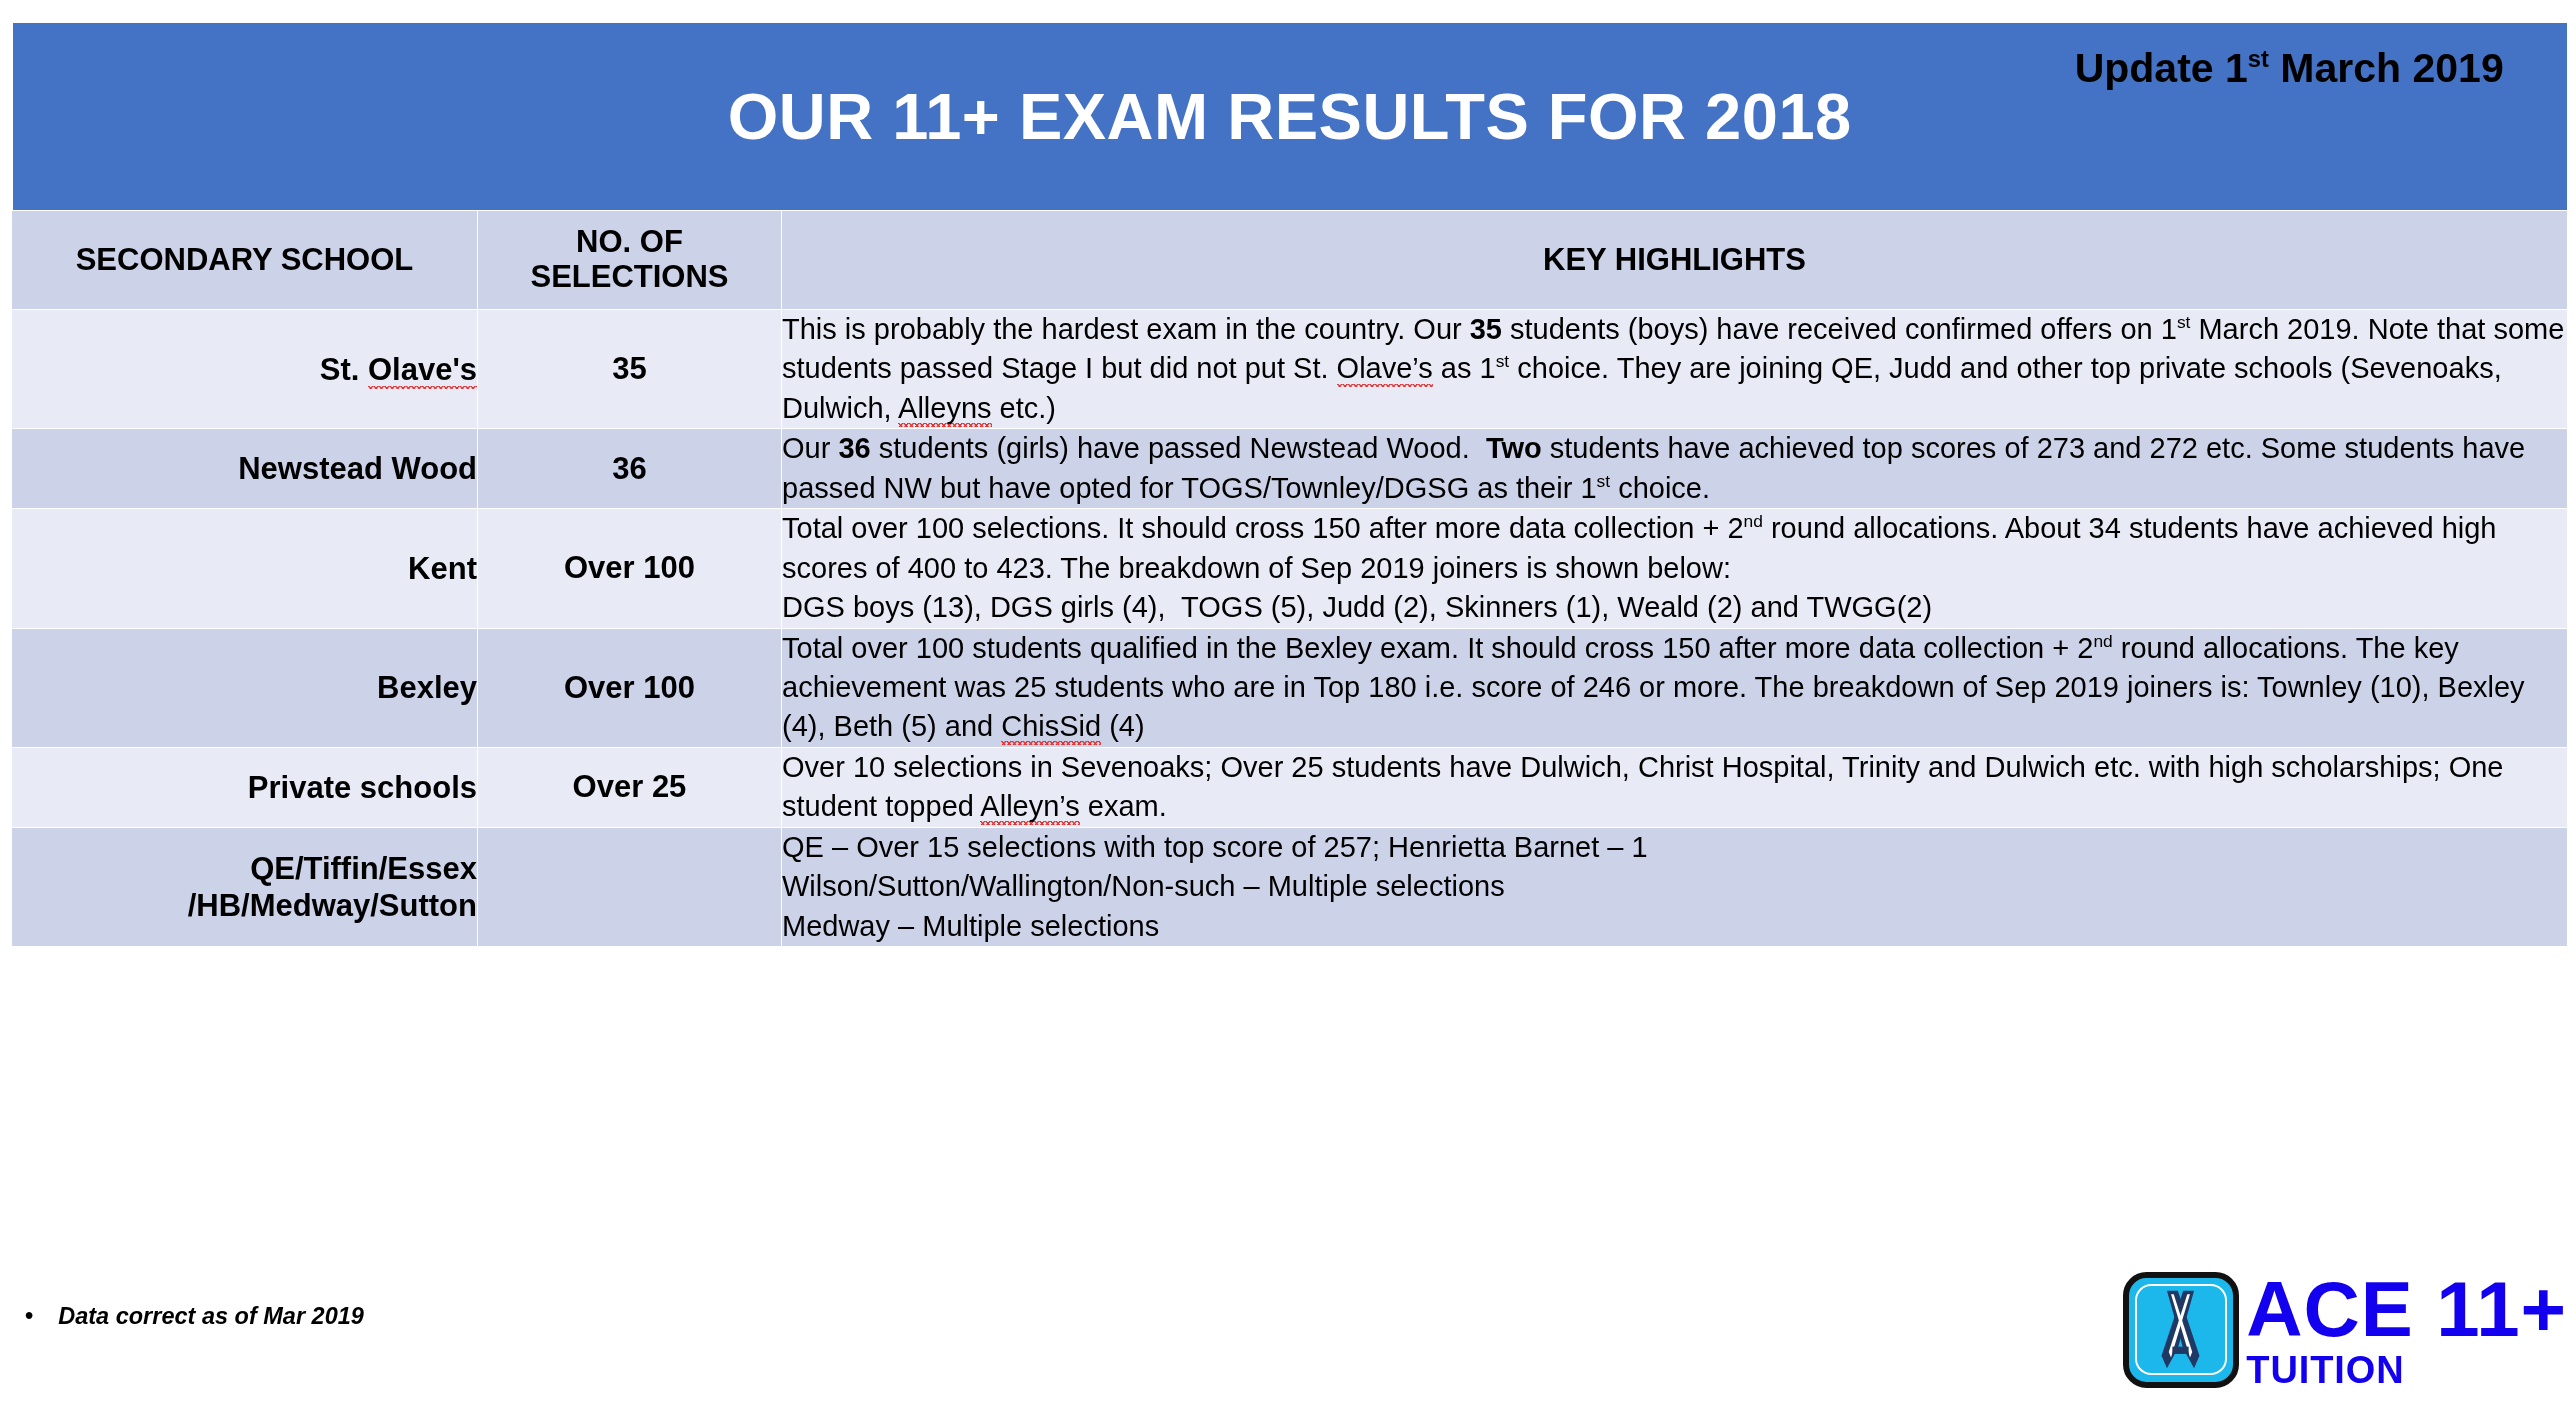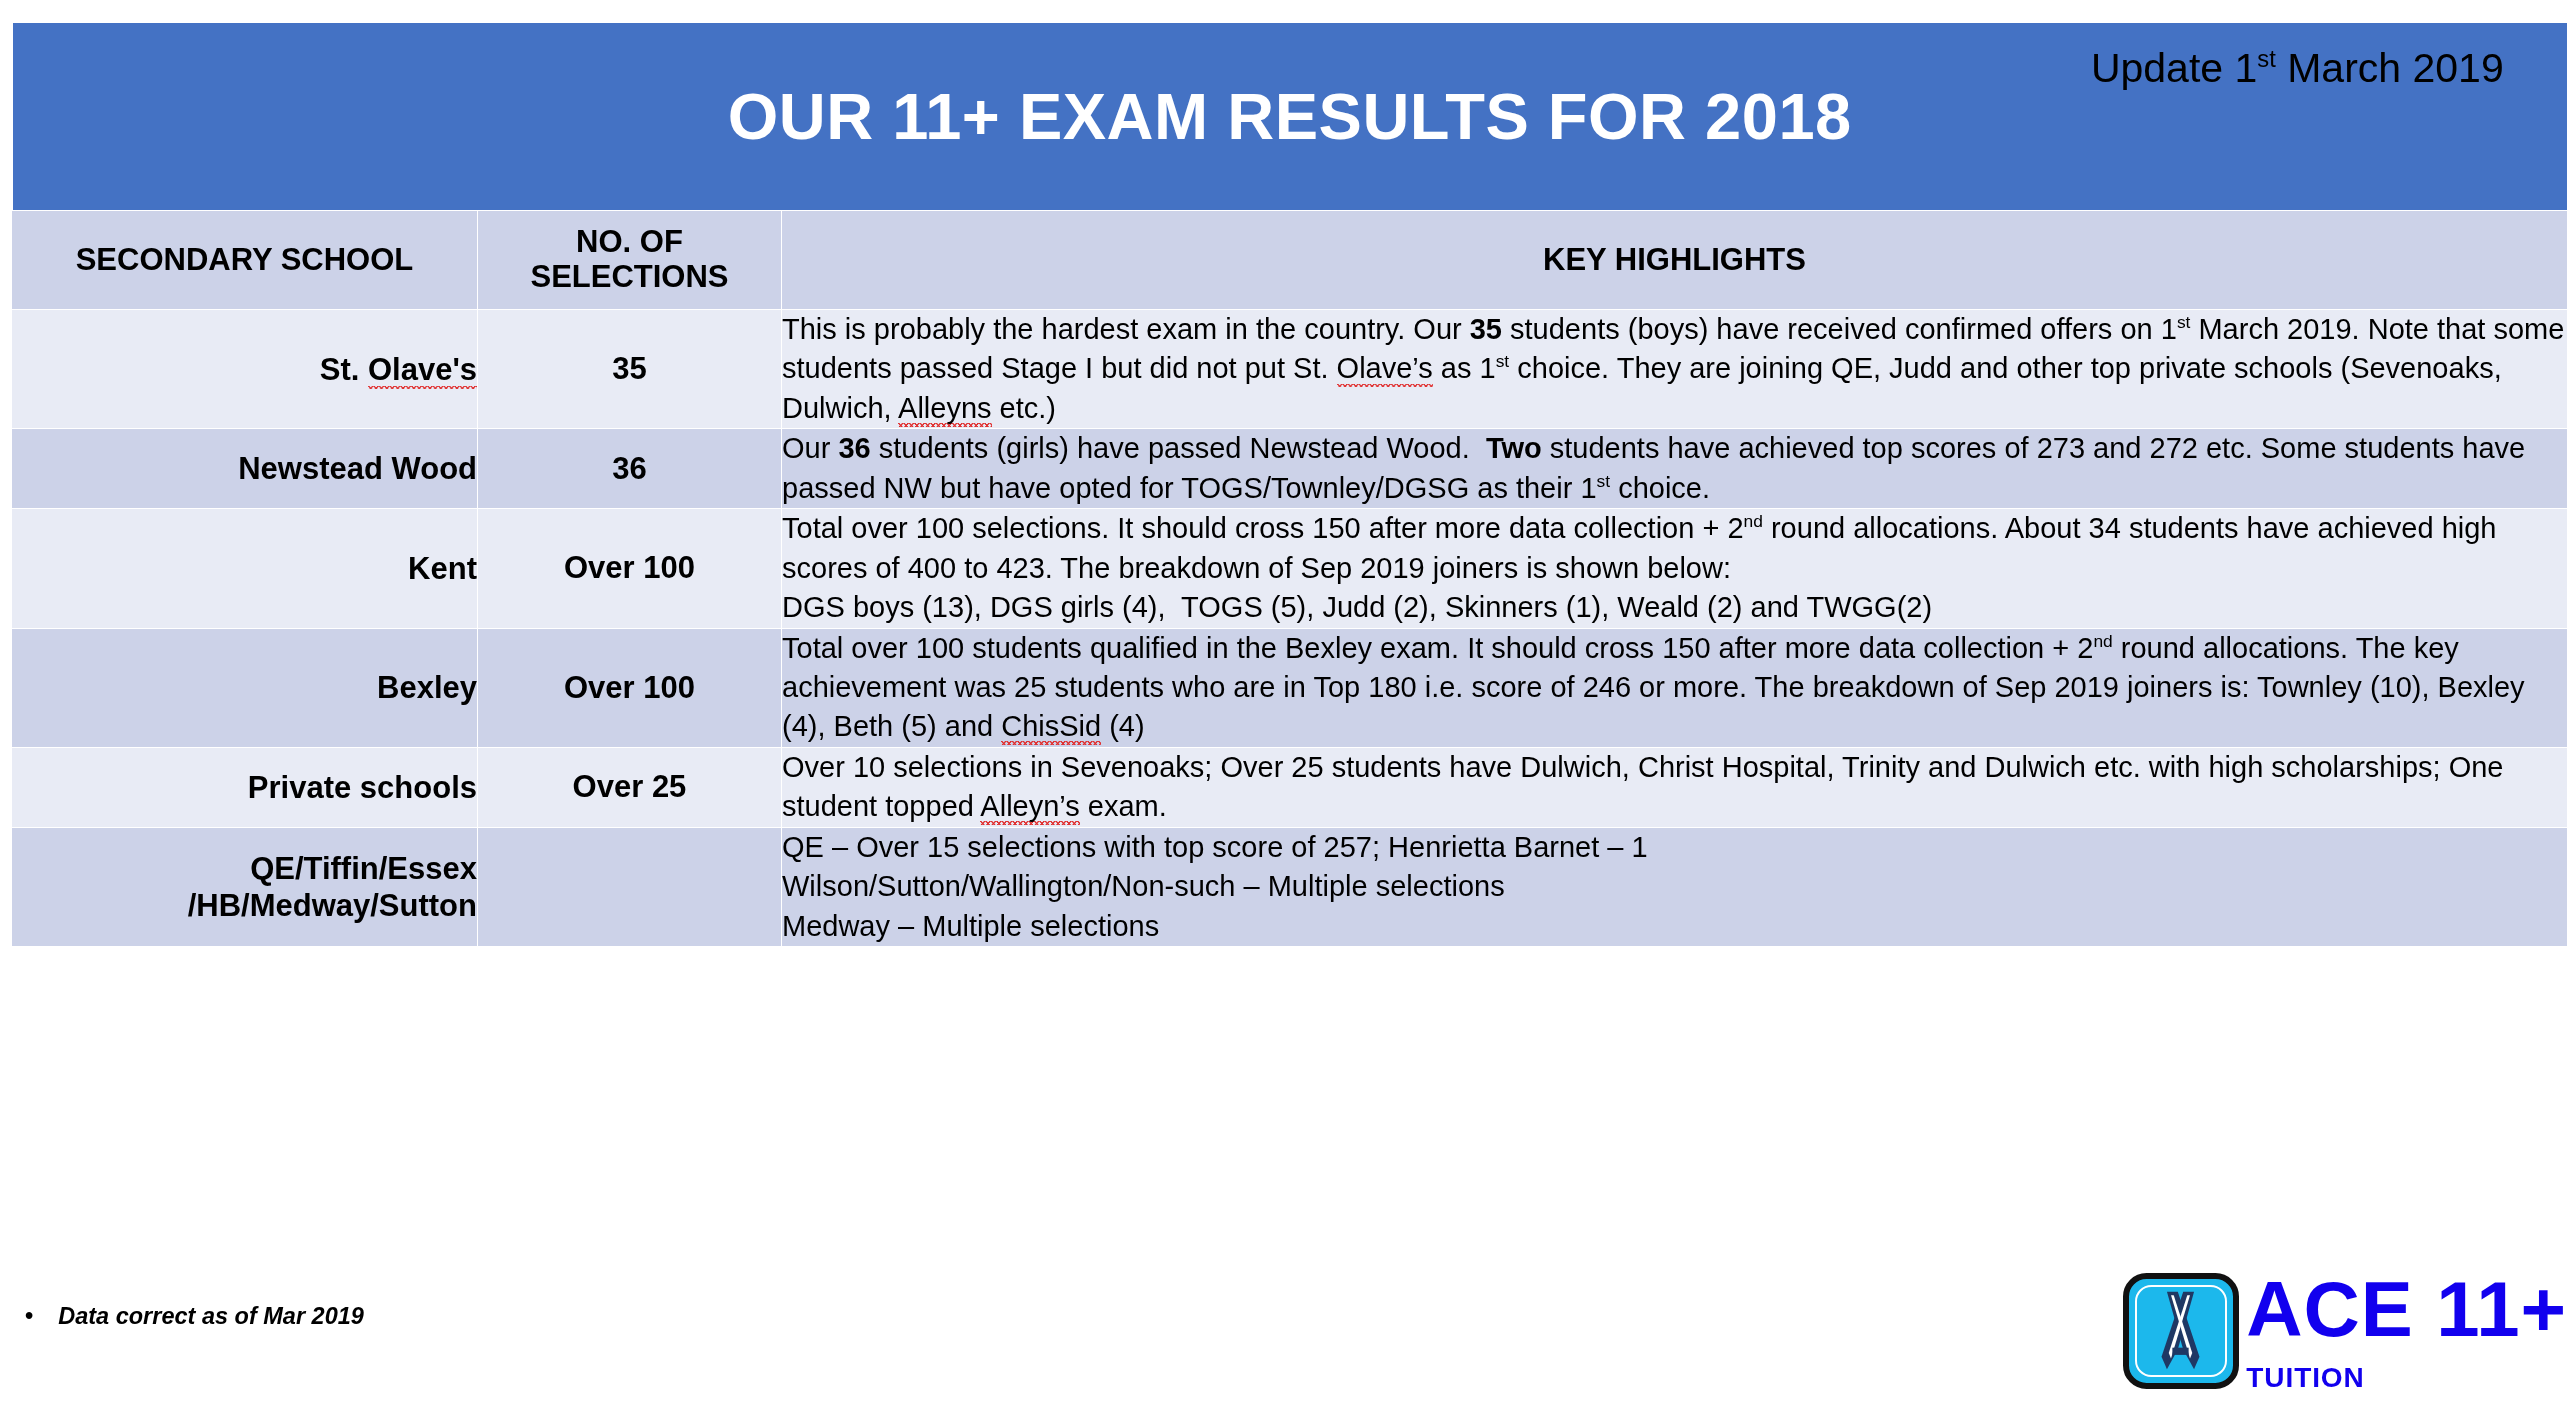--- a/index.html
+++ b/index.html
@@ -36,21 +36,21 @@
     font-weight: bold;
     letter-spacing: 0.5px;
     white-space: nowrap;
   }
   .banner-update {
     position: absolute;
     right: 63px;
     top: 22px;
     color: #000000;
     font-size: 41px;
-    font-weight: normal;
+    font-weight: bold;
     white-space: nowrap;
   }
   .banner-update sup {
     font-size: 0.58em;
     vertical-align: super;
     line-height: 0;
   }
 
   
   .grid {
@@ -169,26 +169,26 @@
     line-height: 1;
   }
   .logo-text .main {
     font-size: 78px;
     font-weight: bold;
     color: #1200ee;
     letter-spacing: 0.9px;
     display: block;
   }
   .logo-text .sub {
-    font-size: 28px;
+    font-size: 38px;
     font-weight: bold;
     color: #1200ee;
     letter-spacing: 0.9px;
     display: block;
-    margin-top: 16px;
+    margin-top: 3px;
   }
 </style>
 </head>
 <body>
 
 <div class="banner">
   <div class="banner-title">OUR 11+ EXAM RESULTS FOR 2018</div>
   <div class="banner-update">
     <span>Update 1</span><sup>st</sup><span> March 2019</span>
   </div>

